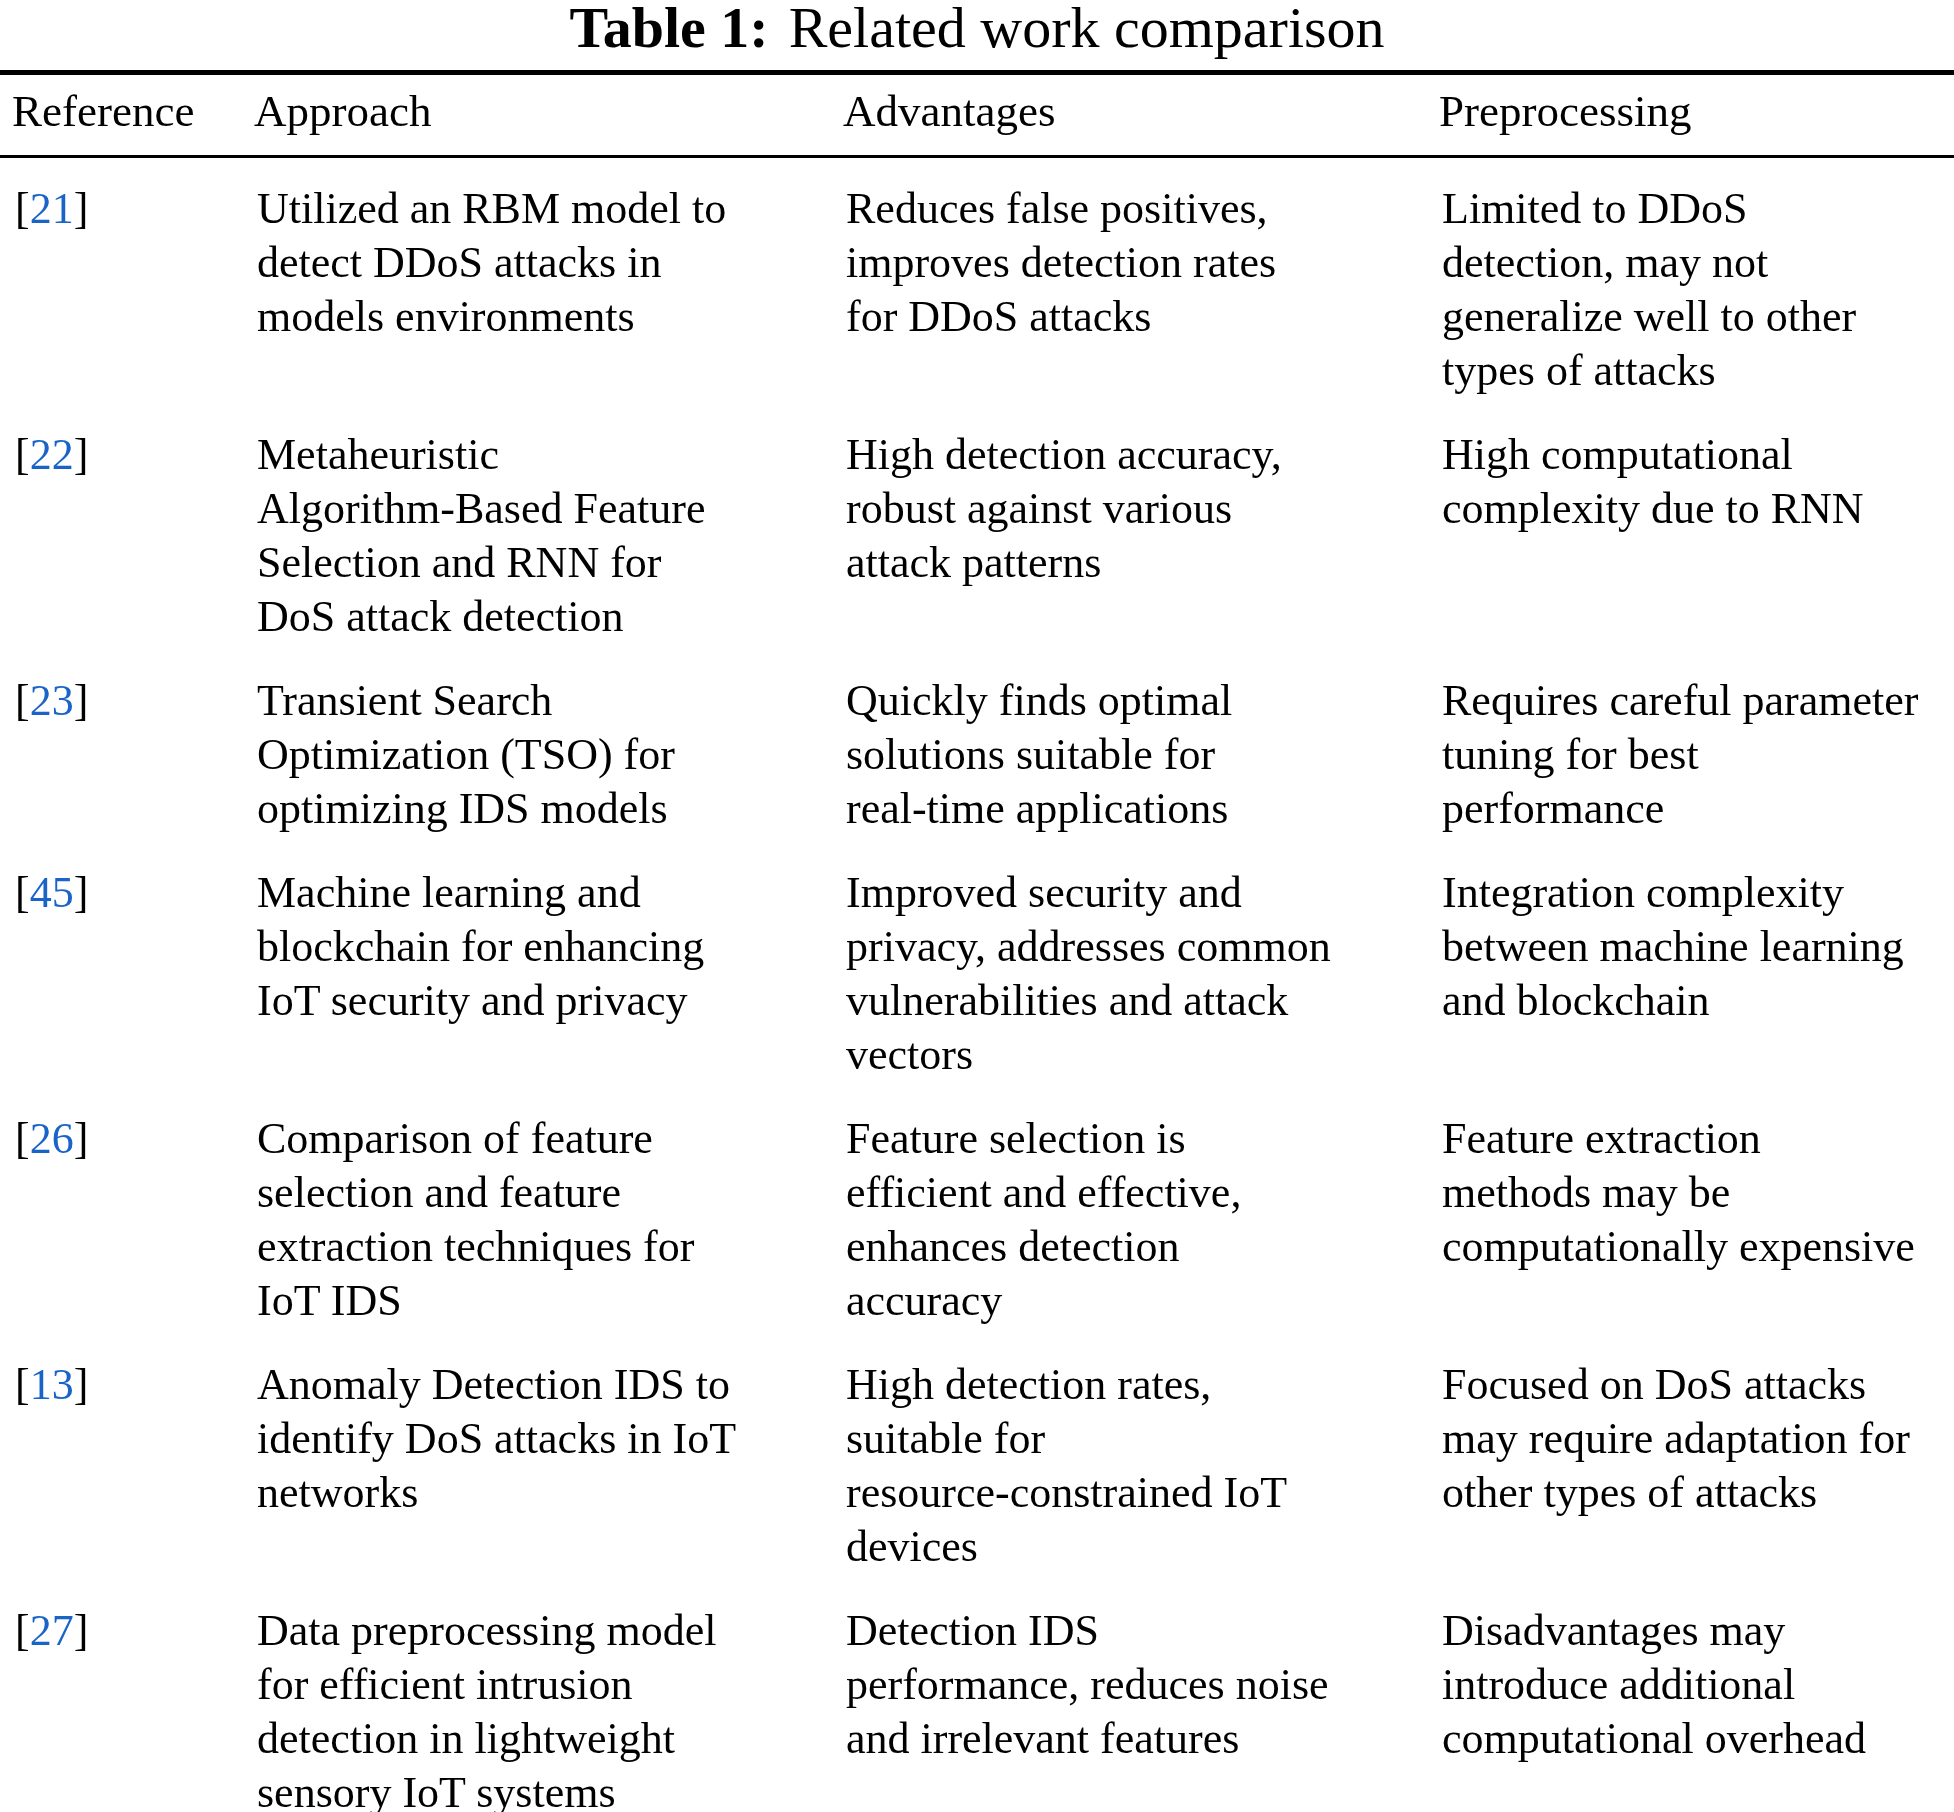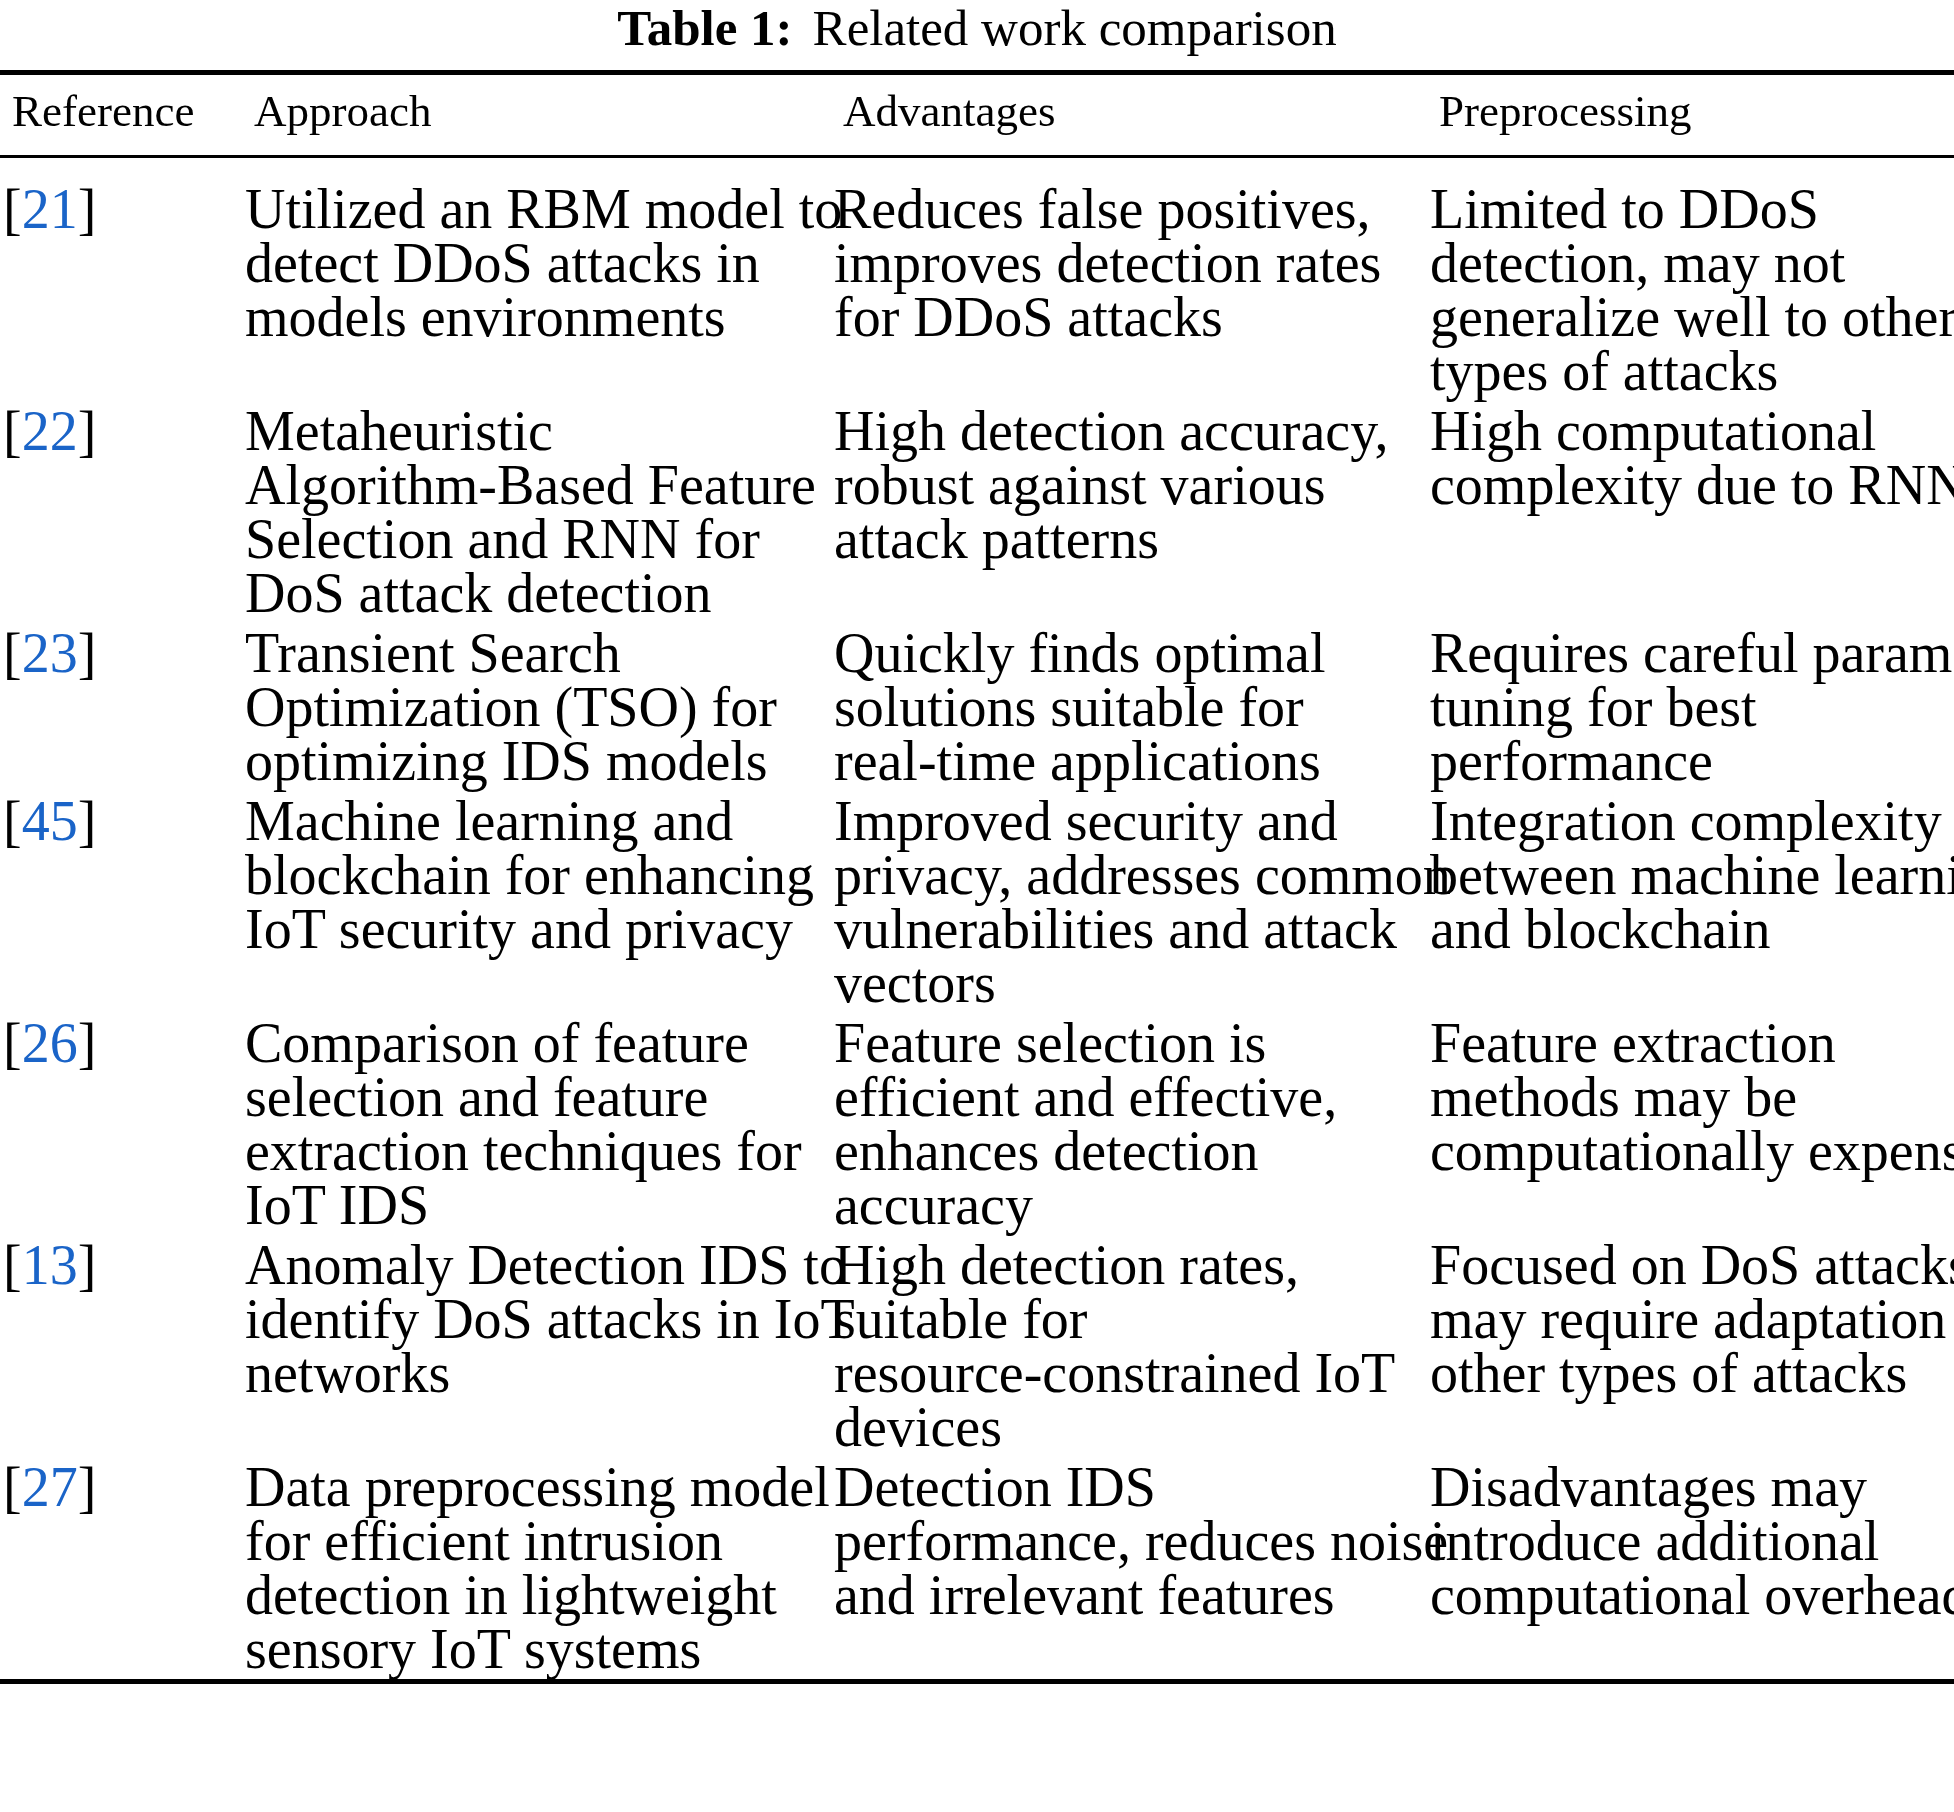--- a/index.html
+++ b/index.html
@@ -9,21 +9,21 @@
   }
   body {
     width: 1954px;
     height: 1812px;
     font-family: "Liberation Serif", "DejaVu Serif", serif;
     color: #000000;
     overflow: hidden;
   }
   .caption {
     text-align: center;
-    font-size: 51px;
+    font-size: 58px;
     line-height: 52px;
     margin-top: 2px;
     margin-bottom: 16px;
     height: 52px;
     white-space: nowrap;
   }
   .caption .cap-label {
     font-weight: bold;
     margin-right: 20px;
   }
@@ -39,23 +39,23 @@
     text-align: left;
     font-size: 45px;
     line-height: 52px;
     padding: 10px 0 18px 12px;
     border-bottom: 3px solid #000000;
     white-space: nowrap;
     overflow: visible;
   }
   table.relwork td {
     vertical-align: top;
-    font-size: 56px;
+    font-size: 44px;
     line-height: 54px;
-    padding: 3px;
+    padding: 15px;
     white-space: pre;
     overflow: visible;
   }
   table.relwork tbody tr:first-child td {
     padding-top: 24px;
   }
   .refnum {
     color: #1a64c8;
     text-decoration: none;
     cursor: pointer;

